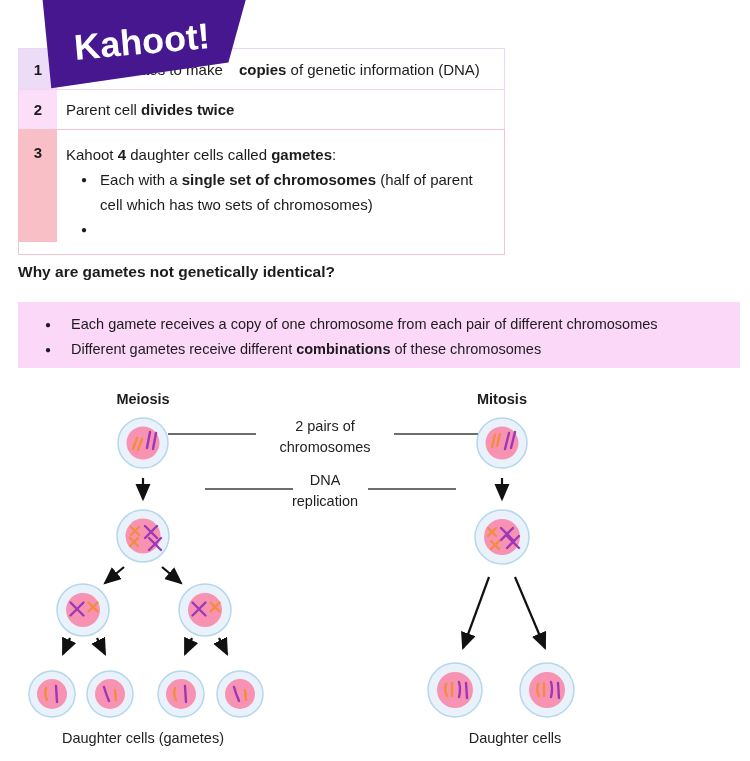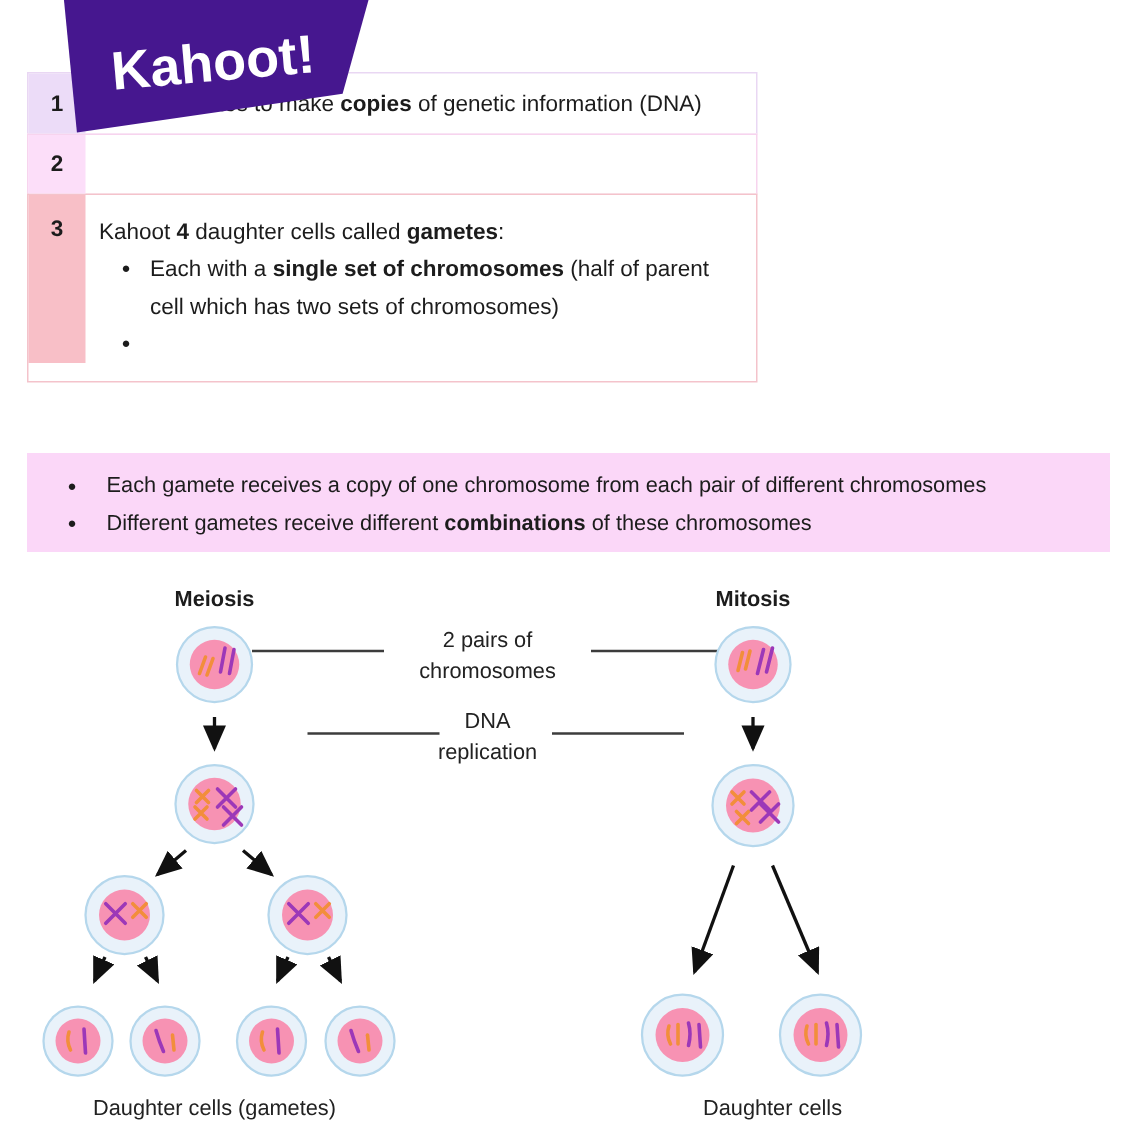--- a/index.html
+++ b/index.html
@@ -59,41 +59,45 @@
 <div class="page">
 
   <div class="logo-banner">
     <span class="logo-text">Kahoot!</span>
   </div>
 
   <div class="info-table">
     <div class="trow row1">
       <div class="tnum">1</div>
       <div class="tcontent">
-        <p class="tline"><span>DNA replicates to make </span><span style="font-weight: 700;">copies</span><span> of genetic information (DNA)</span></p>
+        <p class="tline"><span>DNA replicates to make </span><span style="font-weight: 700; margin-left: 12px;">copies</span><span> of genetic information (DNA)</span></p>
       </div>
     </div>
     <div class="trow row2">
       <div class="tnum">2</div>
+      <div class="tcontent">
+        <p class="tline"><span>Parent cell </span><span style="font-weight: 700;">divides twice</span></p>
+      </div>
     </div>
     <div class="trow row3">
       <div class="tnum">3</div>
       <div class="tcontent">
         <p class="wrapline"><span>Kahoot </span><span style="font-weight: 700;">4</span><span> daughter cells called </span><span style="font-weight: 700;">gametes</span><span>:</span></p>
         <div class="bullet-row">
           <span class="bullet-dot">●</span>
           <p class="bullet-text"><span>Each with a </span><span style="font-weight: 700;">single set of chromosomes</span><span> (half of parent cell which has two sets of chromosomes)</span></p>
         </div>
         <div class="bullet-row">
           <span class="bullet-dot">●</span>
         </div>
       </div>
     </div>
   </div>
 
+  <div class="question">Why are gametes not genetically identical?</div>
 
   <div class="highlight-box">
     <div class="hb-row">
       <span class="hb-dot">●</span>
       <p class="hb-text"><span>Each gamete receives a copy of </span><span style="font-weight: 400;">one chromosome from each pair</span><span> of different chromosomes</span></p>
     </div>
     <div class="hb-row">
       <span class="hb-dot">●</span>
       <p class="hb-text"><span>Different gametes receive different </span><span style="font-weight: 700;">combinations</span><span> of these chromosomes</span></p>
     </div>

